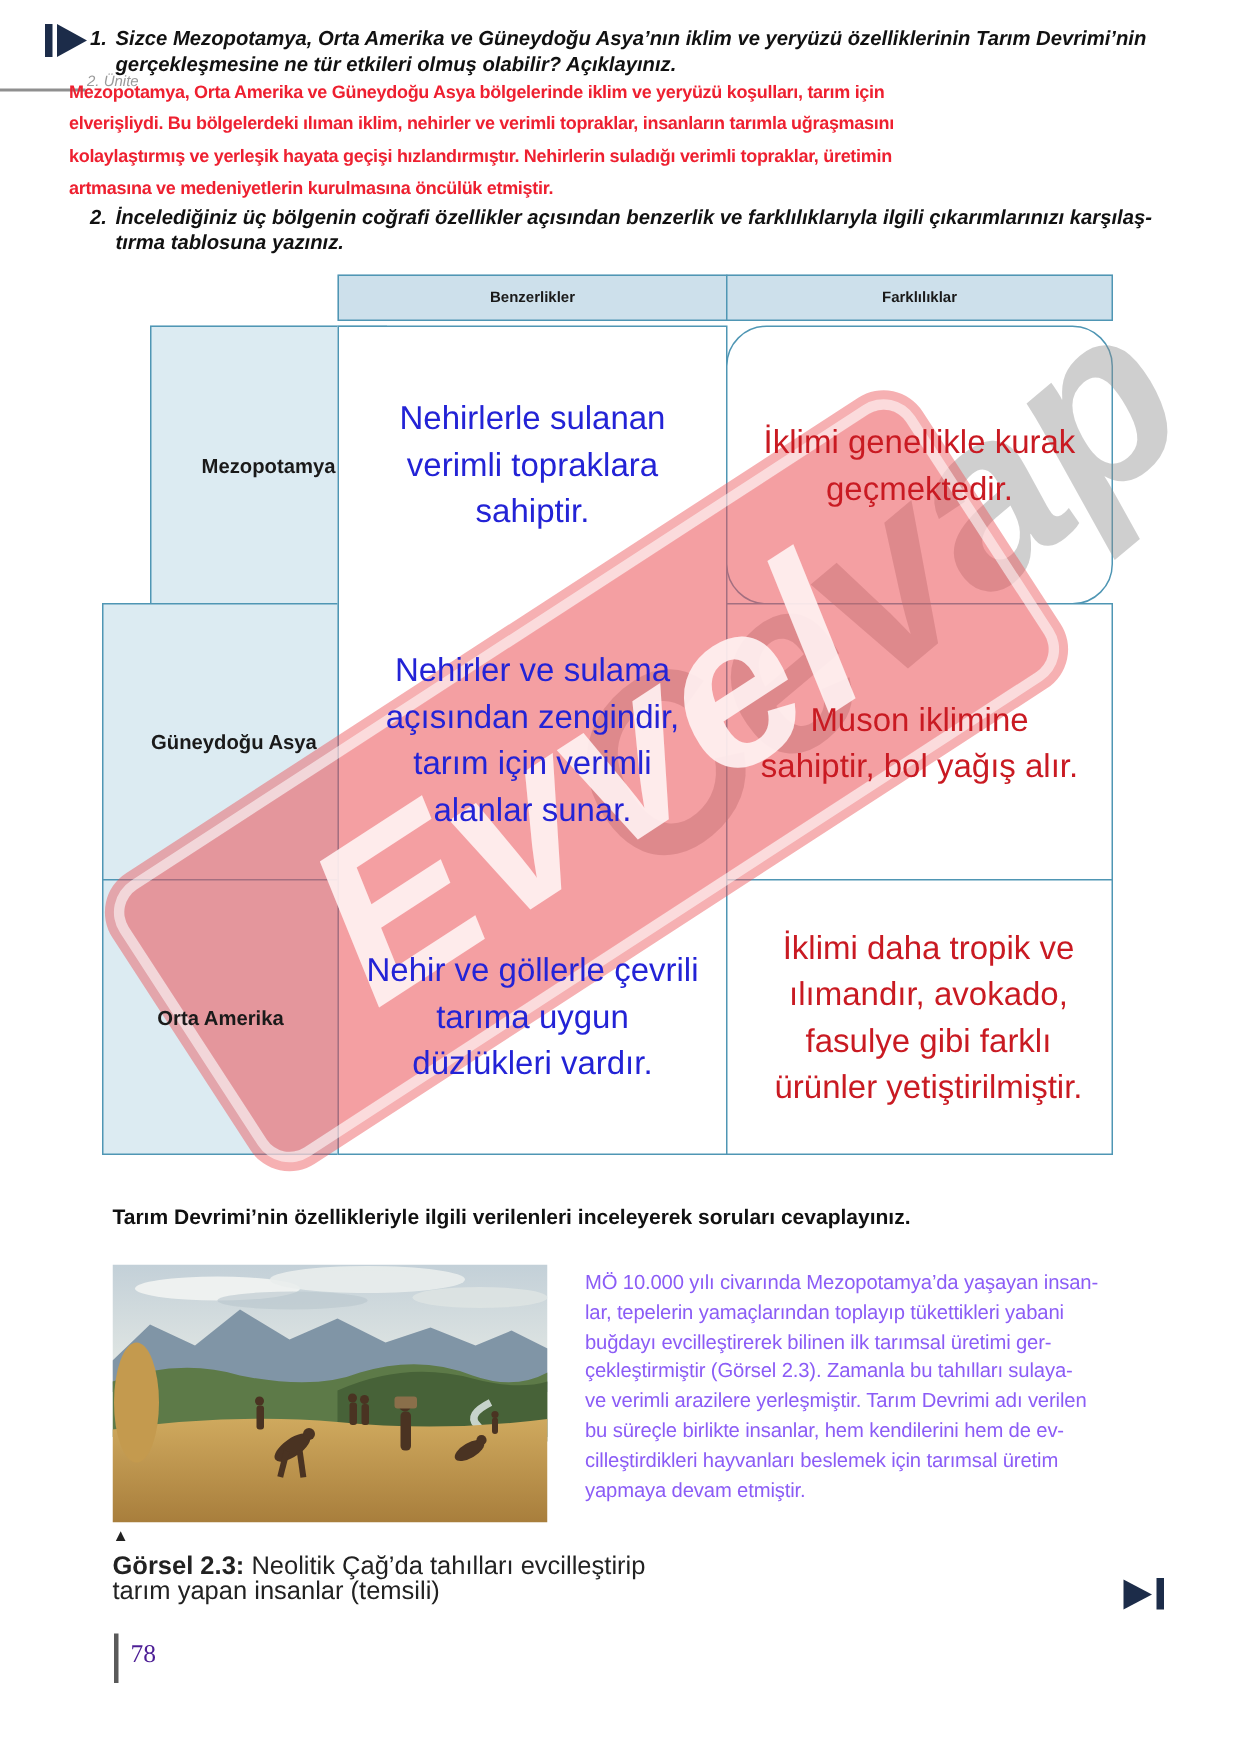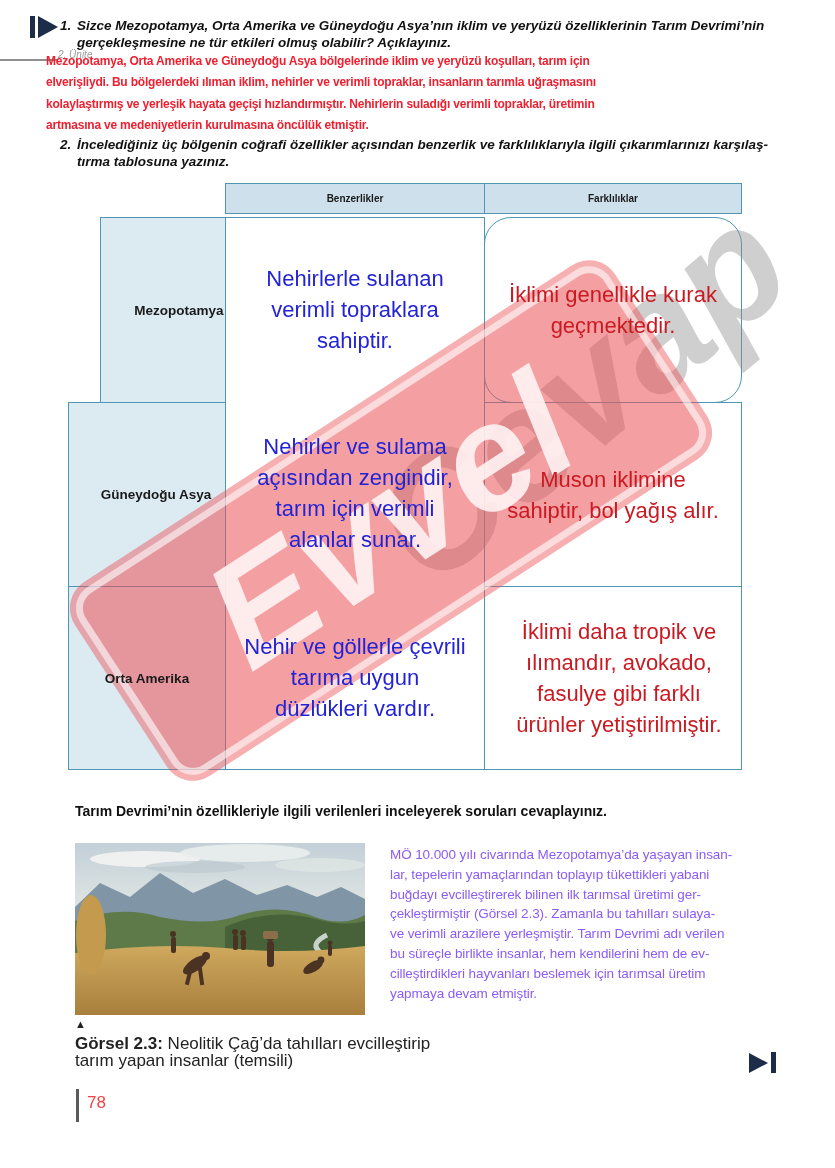--- a/index.html
+++ b/index.html
@@ -49,21 +49,21 @@
   .section-heading{position:absolute;left:75px;top:803px;font-weight:bold;font-size:14px;color:#111;}
   .figure{position:absolute;left:75px;top:843px;width:290px;height:172px;}
   .article{position:absolute;left:390px;top:845px;width:385px;font-size:13.5px;line-height:19.8px;color:#8b5cf6;letter-spacing:-0.1px;}
   .article div{white-space:nowrap;}
   .caption-marker{position:absolute;left:75px;top:1019px;font-size:11px;color:#222;line-height:11px;}
   .figure-caption{position:absolute;left:75px;top:1035px;width:310px;font-size:17px;line-height:17px;color:#222;}
   .figure-caption .cap-line{white-space:nowrap;}
   .figure-caption b{font-weight:bold;}
   
   .footer-rule{position:absolute;left:76px;top:1089px;width:3px;height:33px;background:#5a5a5a;}
-  .page-number{position:absolute;left:87px;top:1093px;font-size:17px;color:#ef4444;}
+  .page-number{position:absolute;left:87px;top:1093px;font-size:17px;color:#4c1d95;font-family:Liberation Serif, serif;}
 </style>
 </head>
 <body>
 
 <div id="canvas">
 
   <div class="skip-start">
     <div class="bar"></div>
     <div class="tri"></div>
   </div>

